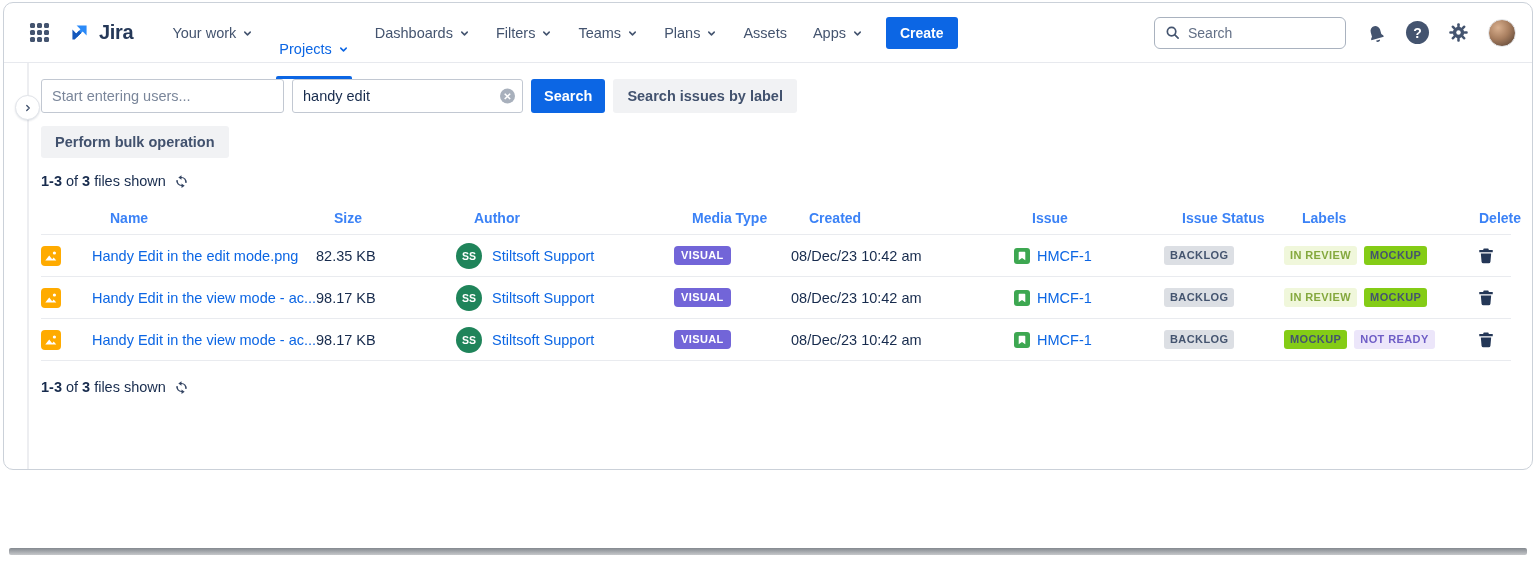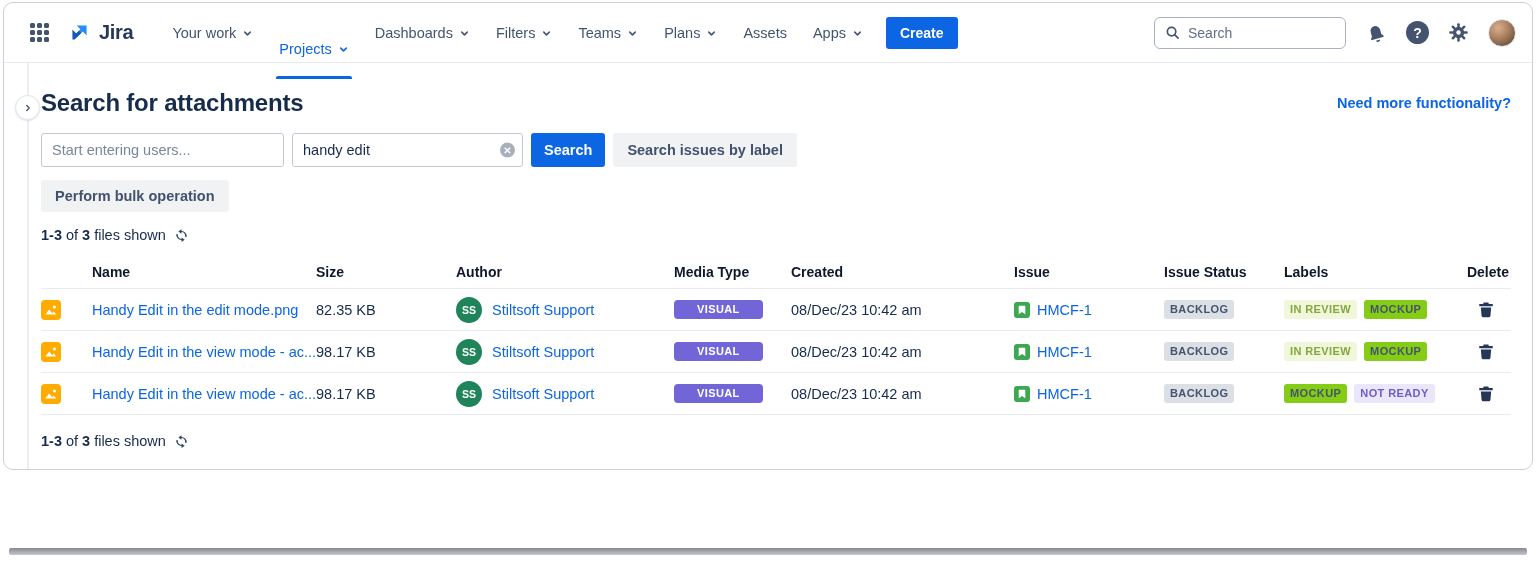--- a/index.html
+++ b/index.html
@@ -70,31 +70,31 @@
   .bulk-row .btn-subtle { height:32px; }
 
   .count-row { margin-top:15px; font-size:14.5px; color:#172B4D; display:flex; align-items:center; gap:4px; }
   .count-row b { font-weight:700; }
   .refresh-btn { background:none; border:none; padding:0; margin-left:4px; cursor:pointer; display:flex; align-items:center; }
 
   
   .att-table { margin-top:12px; }
   .tgrid { display:grid; grid-template-columns:51px 224px 140px 218px 117px 223px 150px 120px 177px 1fr; align-items:center; }
   .thead { height:34px; border-bottom:1px solid #E9EBEF; }
-  .thead .th { font-size:14px; font-weight:700; color:#0f172a; white-space:nowrap; }
+  .thead .th { font-size:14px; font-weight:700; color:#3b82f6; white-space:nowrap;margin-left:18px; }
   .th-delete { text-align:right; padding-right:2px; }
   .trow { height:42px; border-bottom:1px solid #E9EBEF; }
   .cell { font-size:14.5px; color:#172B4D; white-space:nowrap; overflow:hidden; }
   .cell a { color:#0C66E4; text-decoration:none; cursor:pointer; }
   .author-cell { display:flex; align-items:center; gap:10px; }
   .avatar-sm { width:26px; height:26px; border-radius:50%; background:#1F845A; color:#fff; font-size:10.5px; font-weight:700;
                display:flex; align-items:center; justify-content:center; flex:none; }
   .issue-cell { display:flex; align-items:center; gap:7px; }
   .lozenge { display:inline-block; font-size:11px; font-weight:700; letter-spacing:.4px; padding:4px 6px; border-radius:3px; line-height:1; }
-  .loz-solid { background:#7265D8; color:#fff; border-radius:4px; padding:4px 23px; }
+  .loz-solid { background:#7265D8; color:#fff; border-radius:4px; padding:4px 7px; }
   .status-loz { background:#DCDFE4; color:#44546F; }
   .label-loz[data-variant="gray"]   { background:#84cc16; color:#44546F; }
   .label-loz[data-variant="green"]  { background:#F0F7DB; color:#84A83D; }
   .label-loz[data-variant="purple"] { background:#ECE6FA; color:#6E5DC6; }
   .labels-cell { display:flex; gap:7px; }
   .delete-cell { display:flex; justify-content:flex-end; padding-right:14px; }
   .trash-btn { background:none; border:none; padding:2px; cursor:pointer; display:flex; }
 
   svg { display:block; }
 </style>
@@ -229,24 +229,20 @@
   <div class="rail-btn">
     <span>
       <svg width="10" height="10" viewBox="0 0 16 16">
           <path d="M6 4l4 4-4 4" stroke="#44546F" stroke-width="2.2" fill="none" stroke-linecap="round" stroke-linejoin="round"></path>
         </svg>
     </span>
   </div>
 
   <div class="content">
 
-    <div class="title-row">
-      <h1 class="page-title">Search for attachments</h1>
-      <a class="need-link">Need more functionality?</a>
-    </div>
 
     <div class="filter-row">
       <input type="text" class="txt-input users-input" placeholder="Start entering users..." style="">
       <div class="query-wrap">
         <input type="text" class="txt-input" value="handy edit" style="">
         <span class="clear-icon">✕</span>
       </div>
       <button class="btn-primary">Search</button>
       <button class="btn-subtle">Search issues by label</button>
     </div>

